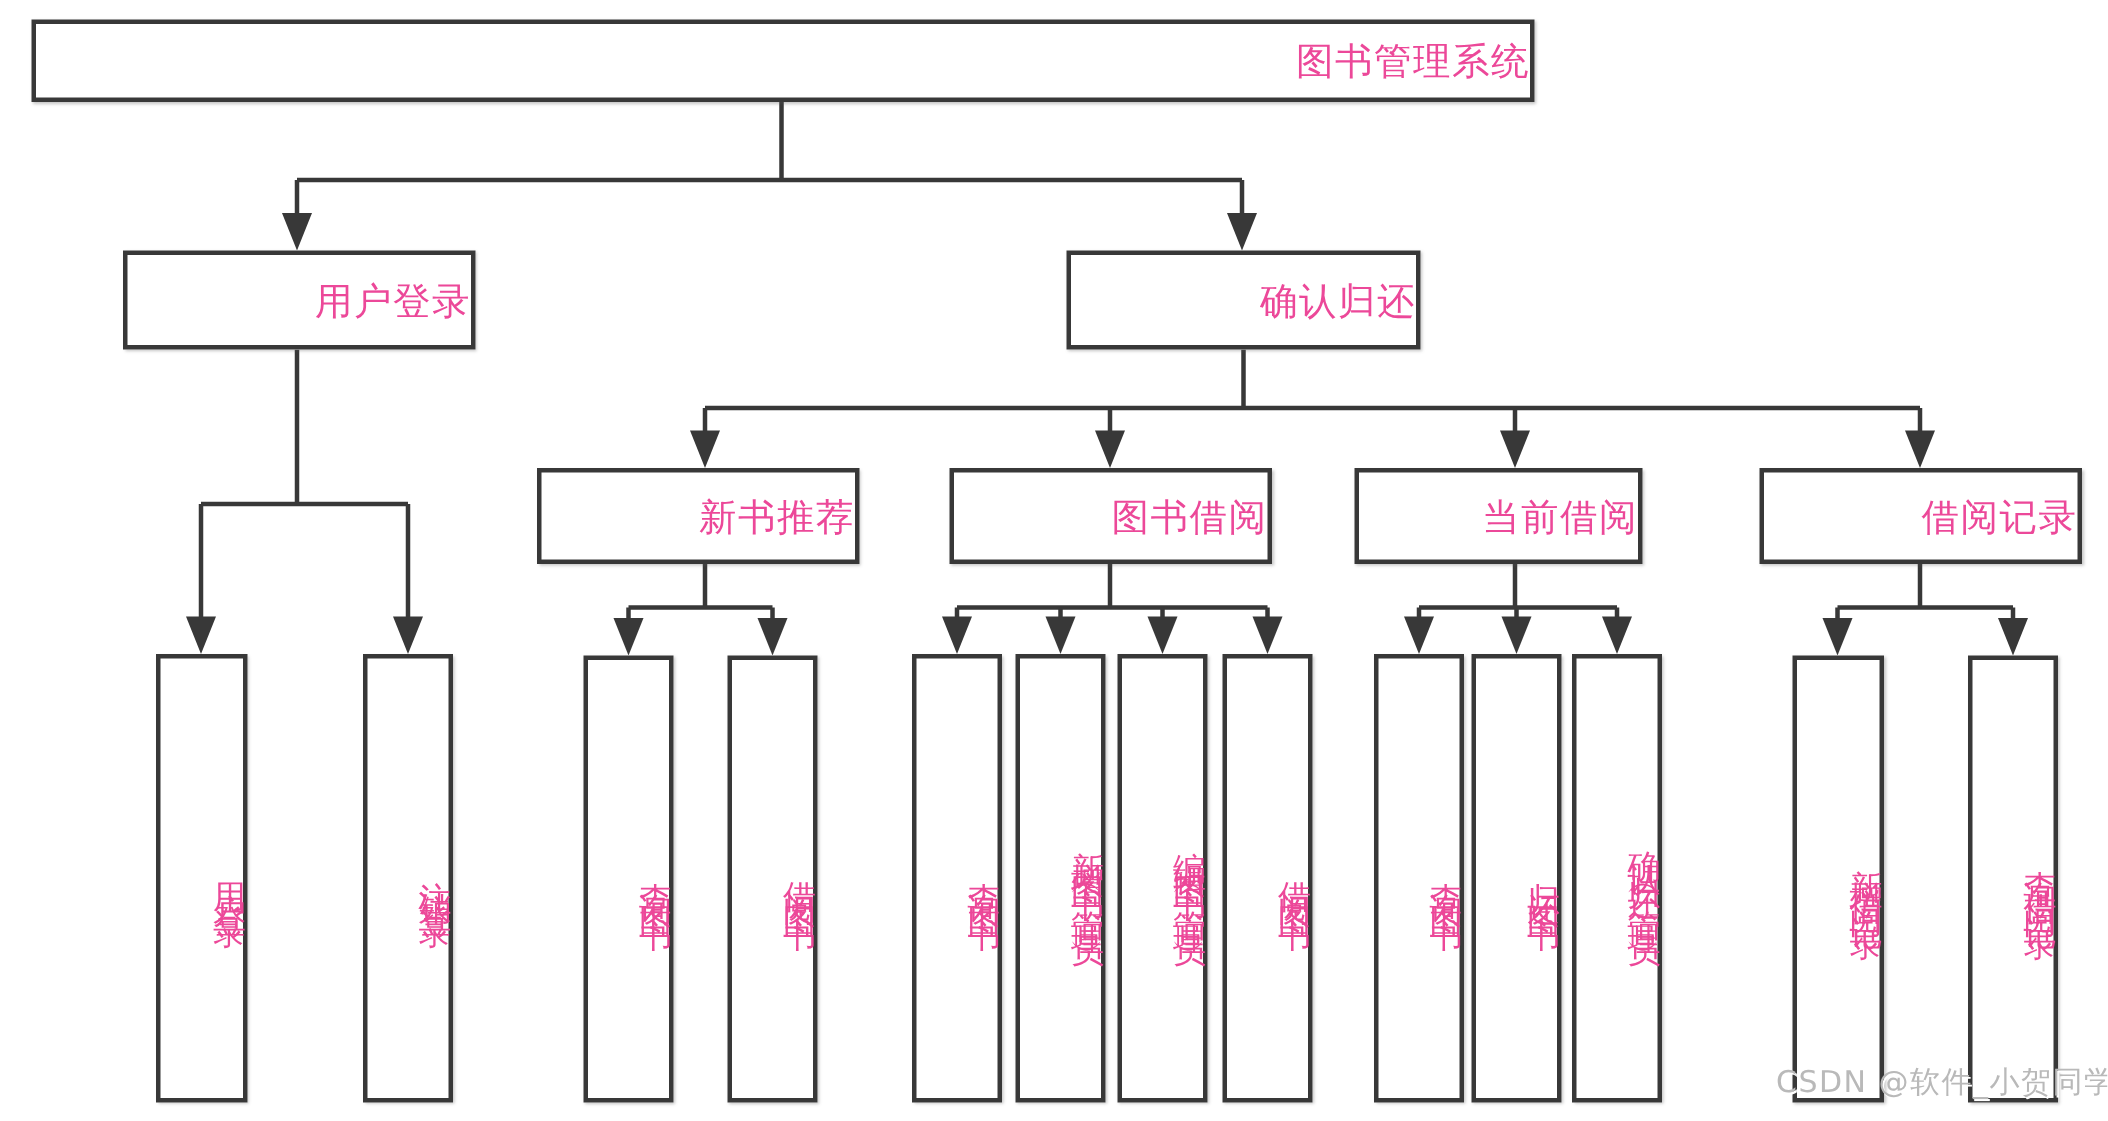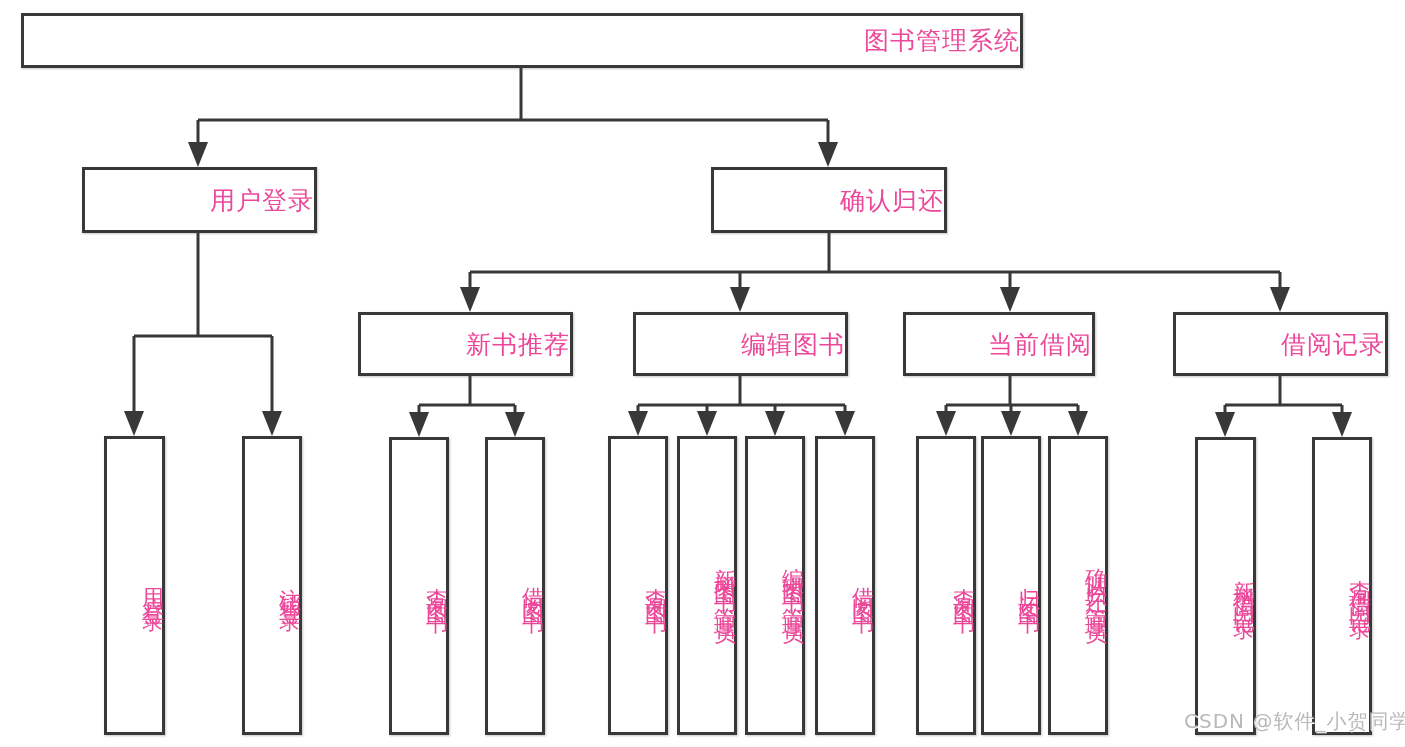--- a/index.html
+++ b/index.html
@@ -123,21 +123,21 @@
     <span class="label">用户登录</span>
   </div>
   <div class="node node-h" style="left:711px; top:167px; width:236px; height:66px;">
     <span class="label">确认归还</span>
   </div>
 
   <div class="node node-h" style="left:358px; top:312px; width:215px; height:64px;">
     <span class="label">新书推荐</span>
   </div>
   <div class="node node-h" style="left:633px; top:312px; width:215px; height:64px;">
-    <span class="label">编辑图书</span>
+    <span class="label">图书借阅</span>
   </div>
   <div class="node node-h" style="left:903px; top:312px; width:192px; height:64px;">
     <span class="label">当前借阅</span>
   </div>
   <div class="node node-h" style="left:1173px; top:312px; width:215px; height:64px;">
     <span class="label">借阅记录</span>
   </div>
 
   <div class="node node-v" style="left:104px; top:436px; width:61px; height:299px;">
     <span class="label">用户登录</span>

